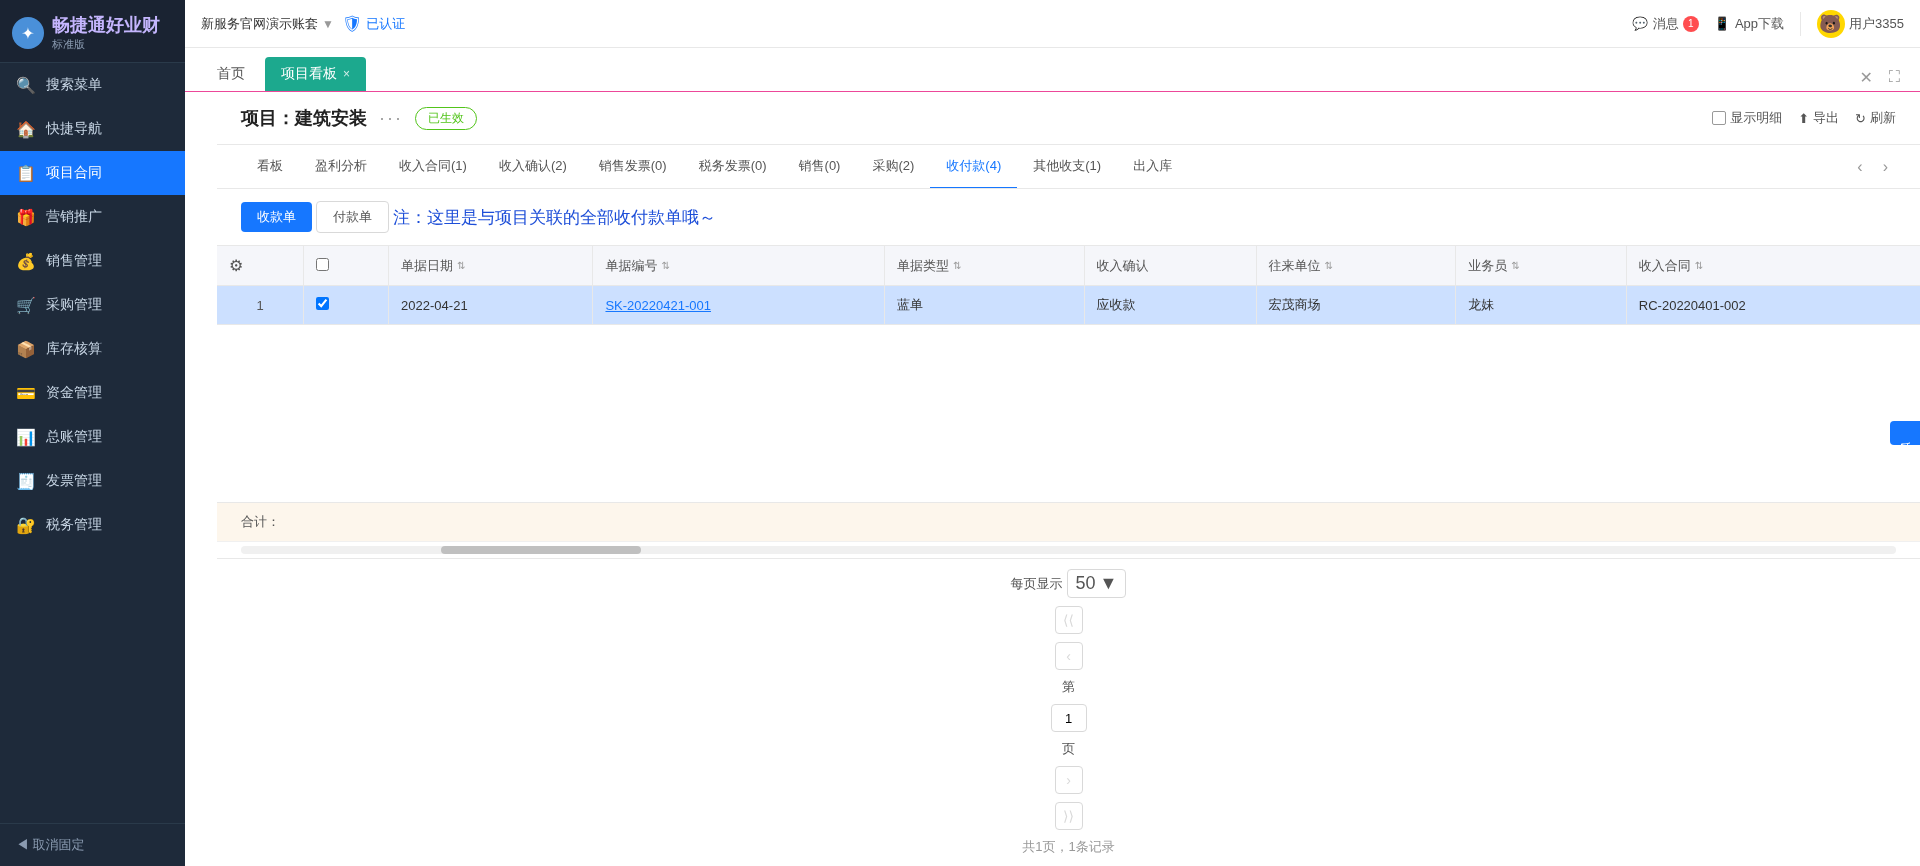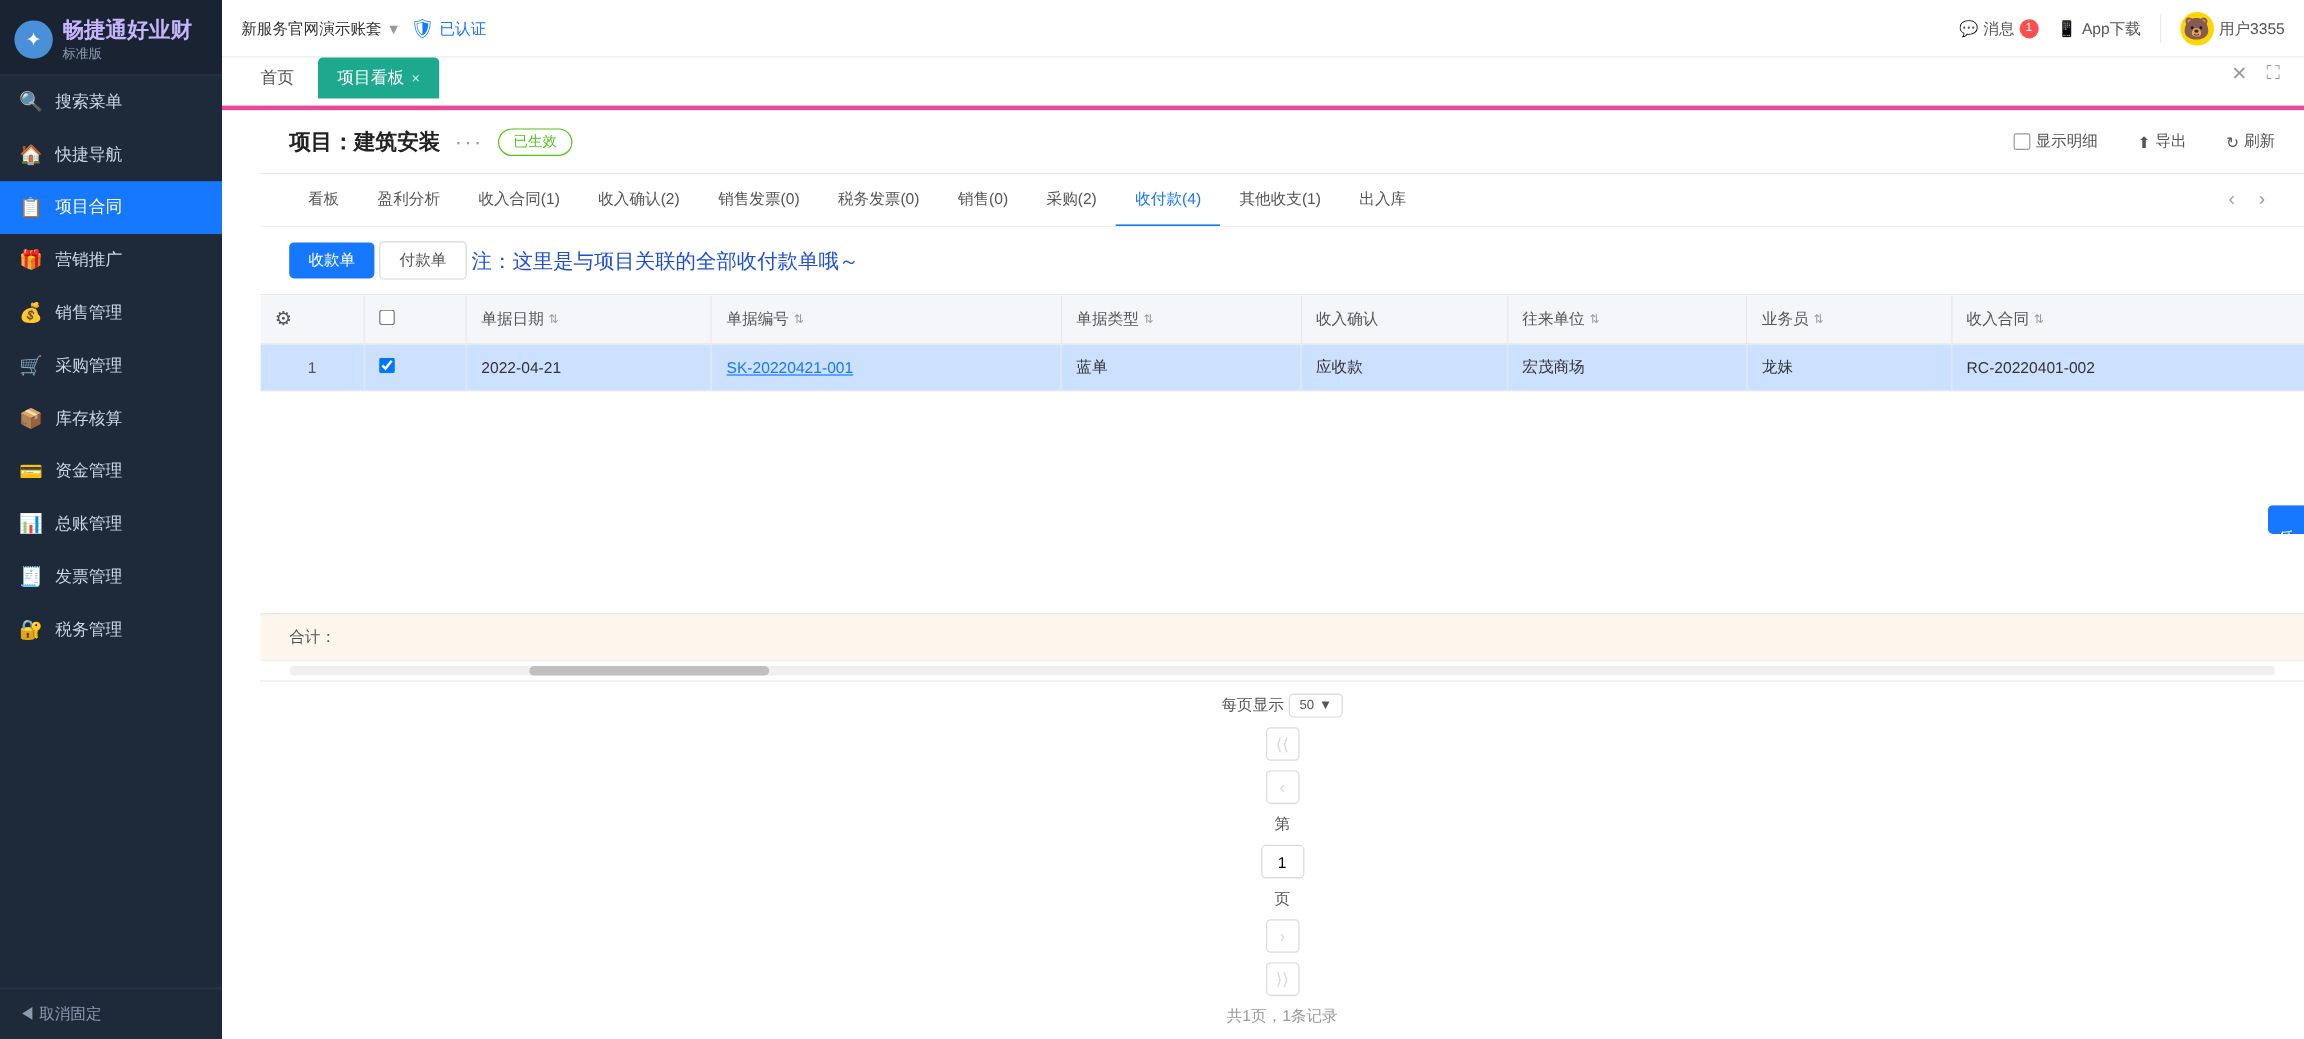--- a/index.html
+++ b/index.html
@@ -102,23 +102,23 @@
     .topbar-avatar {
       width: 28px; height: 28px; border-radius: 50%;
       background: #ffd700;
       display: flex; align-items: center; justify-content: center;
       font-size: 18px;
     }
 
     
     .tabbar {
       background: #fff;
-      border-bottom: 4px solid #ec4899;
-      display: flex;
-      align-items: flex-start;
+      border-bottom: 1px solid #ec4899;
+      display: flex;
+      align-items: flex-end;
       padding: 0 16px;
       height: 44px;
       gap: 4px;
     }
     .tab {
       padding: 8px 16px;
       cursor: pointer;
       font-size: 14px;
       color: #555;
       border-radius: 4px 4px 0 0;
@@ -161,21 +161,21 @@
       color: #222;
     }
     .project-more { color: #999; cursor: pointer; font-size: 18px; letter-spacing: 2px; }
     .project-status {
       border: 1px solid #52c41a;
       color: #52c41a;
       border-radius: 12px;
       padding: 2px 12px;
       font-size: 12px;
     }
-    .project-header-actions { margin-left: auto; display: flex; align-items: flex-end; gap: 33px; }
+    .project-header-actions { margin-left: auto; display: flex; align-items: flex-end; gap: 16px; }
     .project-action-item {
       display: flex; align-items: center; gap: 4px; color: #555; font-size: 13px; cursor: pointer;
     }
     .checkbox-label { display: flex; align-items: center; gap: 4px; font-size: 13px; color: #555; cursor: pointer; }
     .checkbox-box {
       width: 14px; height: 14px; border: 1px solid #999; border-radius: 2px; background: #fff;
     }
 
     
     .subtab-bar {
@@ -315,21 +315,21 @@
       color: #555;
       flex-direction: column;
     }
     .page-size-select {
       display: flex; align-items: center; gap: 4px;
     }
     .page-size-box {
       border: 1px solid #d9d9d9;
       border-radius: 4px;
       padding: 3px 8px;
-      font-size: 11px;
+      font-size: 18px;
       display: flex; align-items: center; gap: 4px;
       cursor: pointer;
       background: #fff;
     }
     .page-nav-btn {
       width: 28px; height: 28px;
       border: 1px solid #d9d9d9;
       border-radius: 4px;
       background: #fff;
       cursor: pointer;

